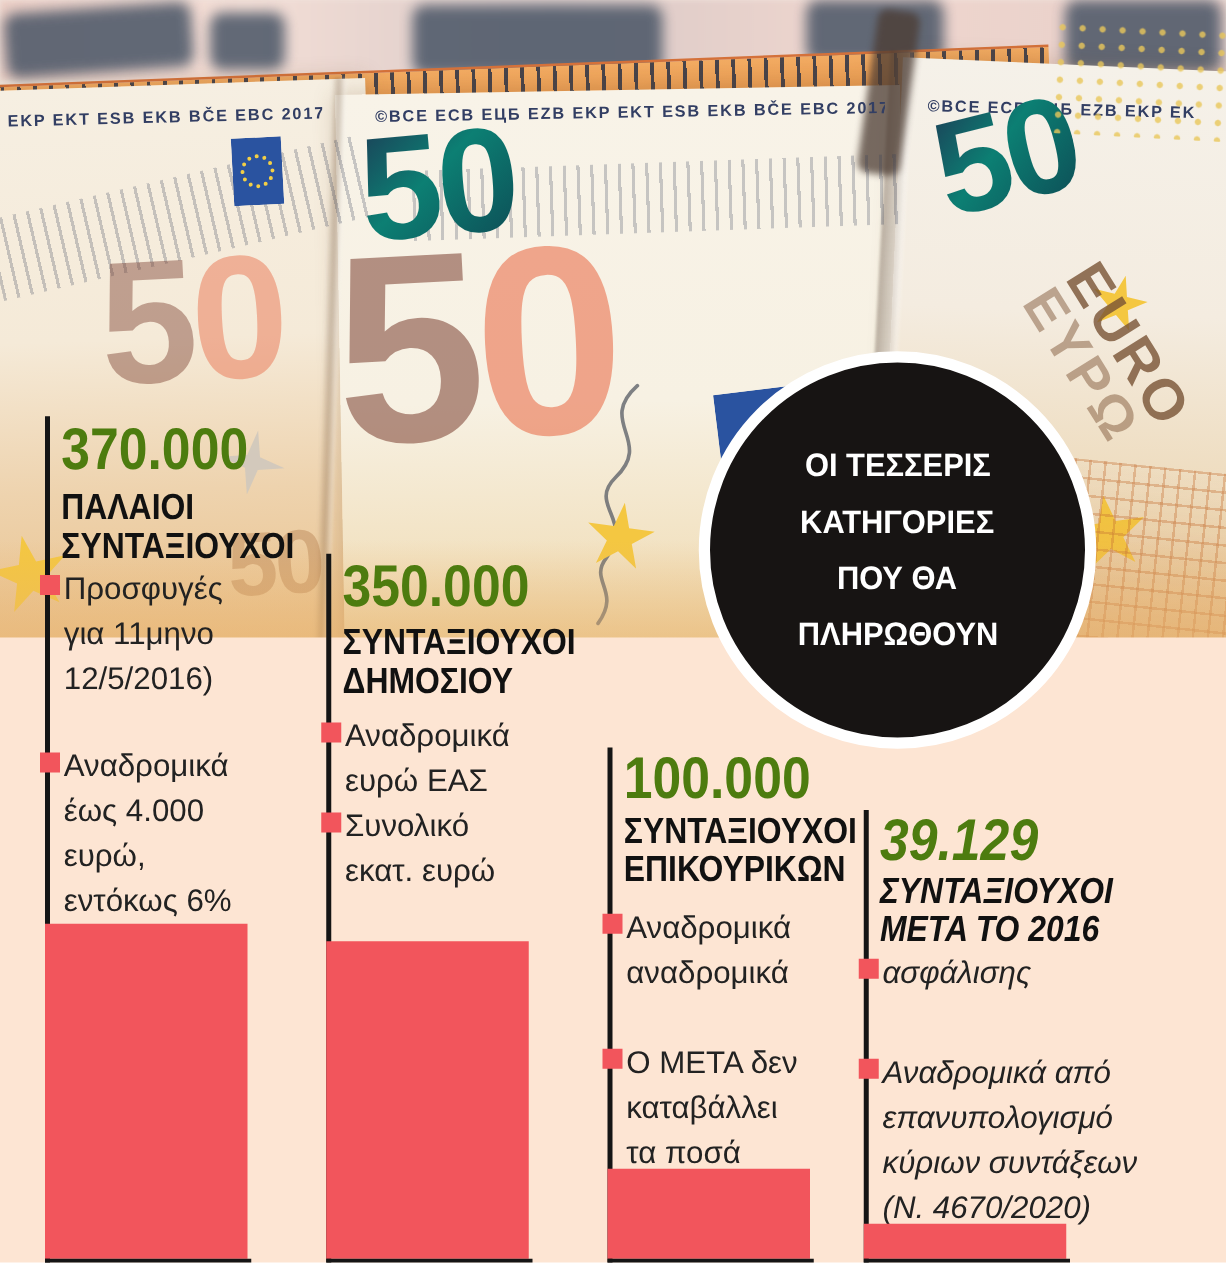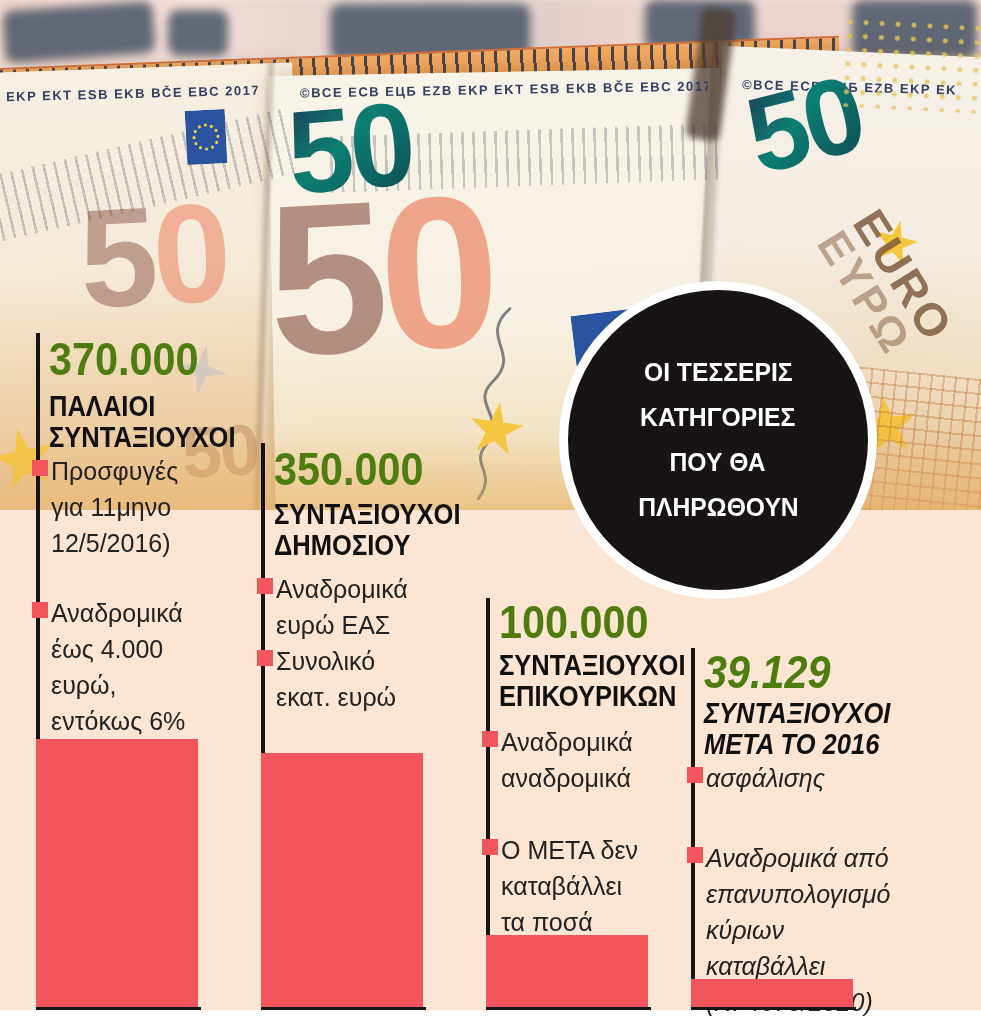--- a/index.html
+++ b/index.html
@@ -282,21 +282,21 @@
       <span class="cond">ΜΕΤΑ ΤΟ 2016</span>
     </div>
     <div class="b b1">
       <span class="sq"></span>
       <div>ασφάλισης</div>
     </div>
     <div class="b b2">
       <span class="sq"></span>
       <div>Αναδρομικά από</div>
       <div>επανυπολογισμό</div>
-      <div>κύριων καταβάλλει</div>
+      <div>κύριων συντάξεων</div>
       <div>(Ν. 4670/2020)</div>
     </div>
     <div class="bar" style="height: 28px; background: rgb(242, 85, 92);"></div>
     <div class="baseline"></div>
   </section>
 
   <div class="badge">
     <div class="badge-line"><span class="cond-c">ΟΙ ΤΕΣΣΕΡΙΣ</span></div>
     <div class="badge-line"><span class="cond-c">ΚΑΤΗΓΟΡΙΕΣ</span></div>
     <div class="badge-line"><span class="cond-c">ΠΟΥ ΘΑ</span></div>

